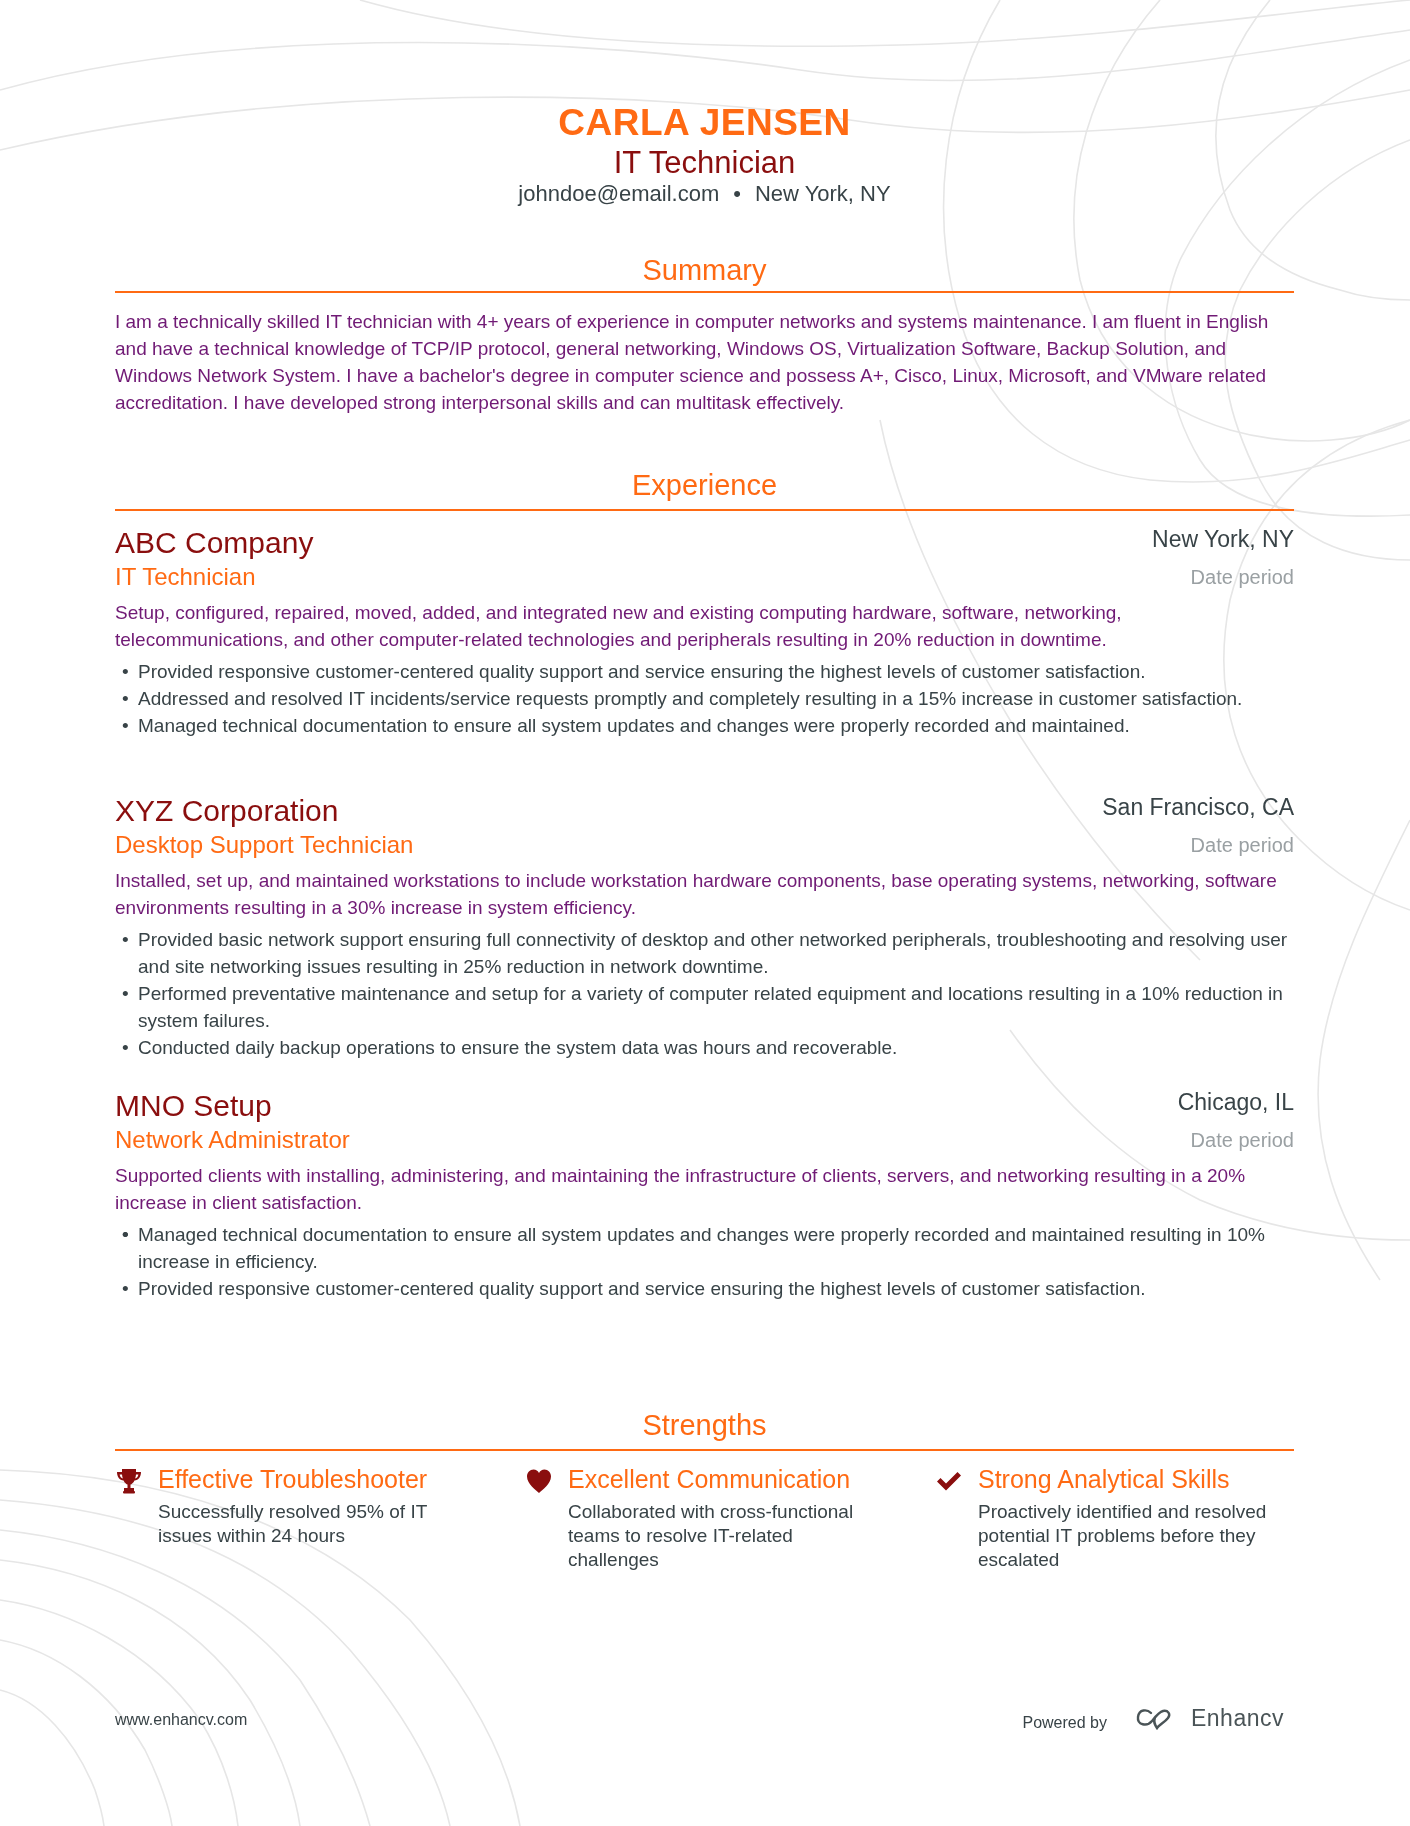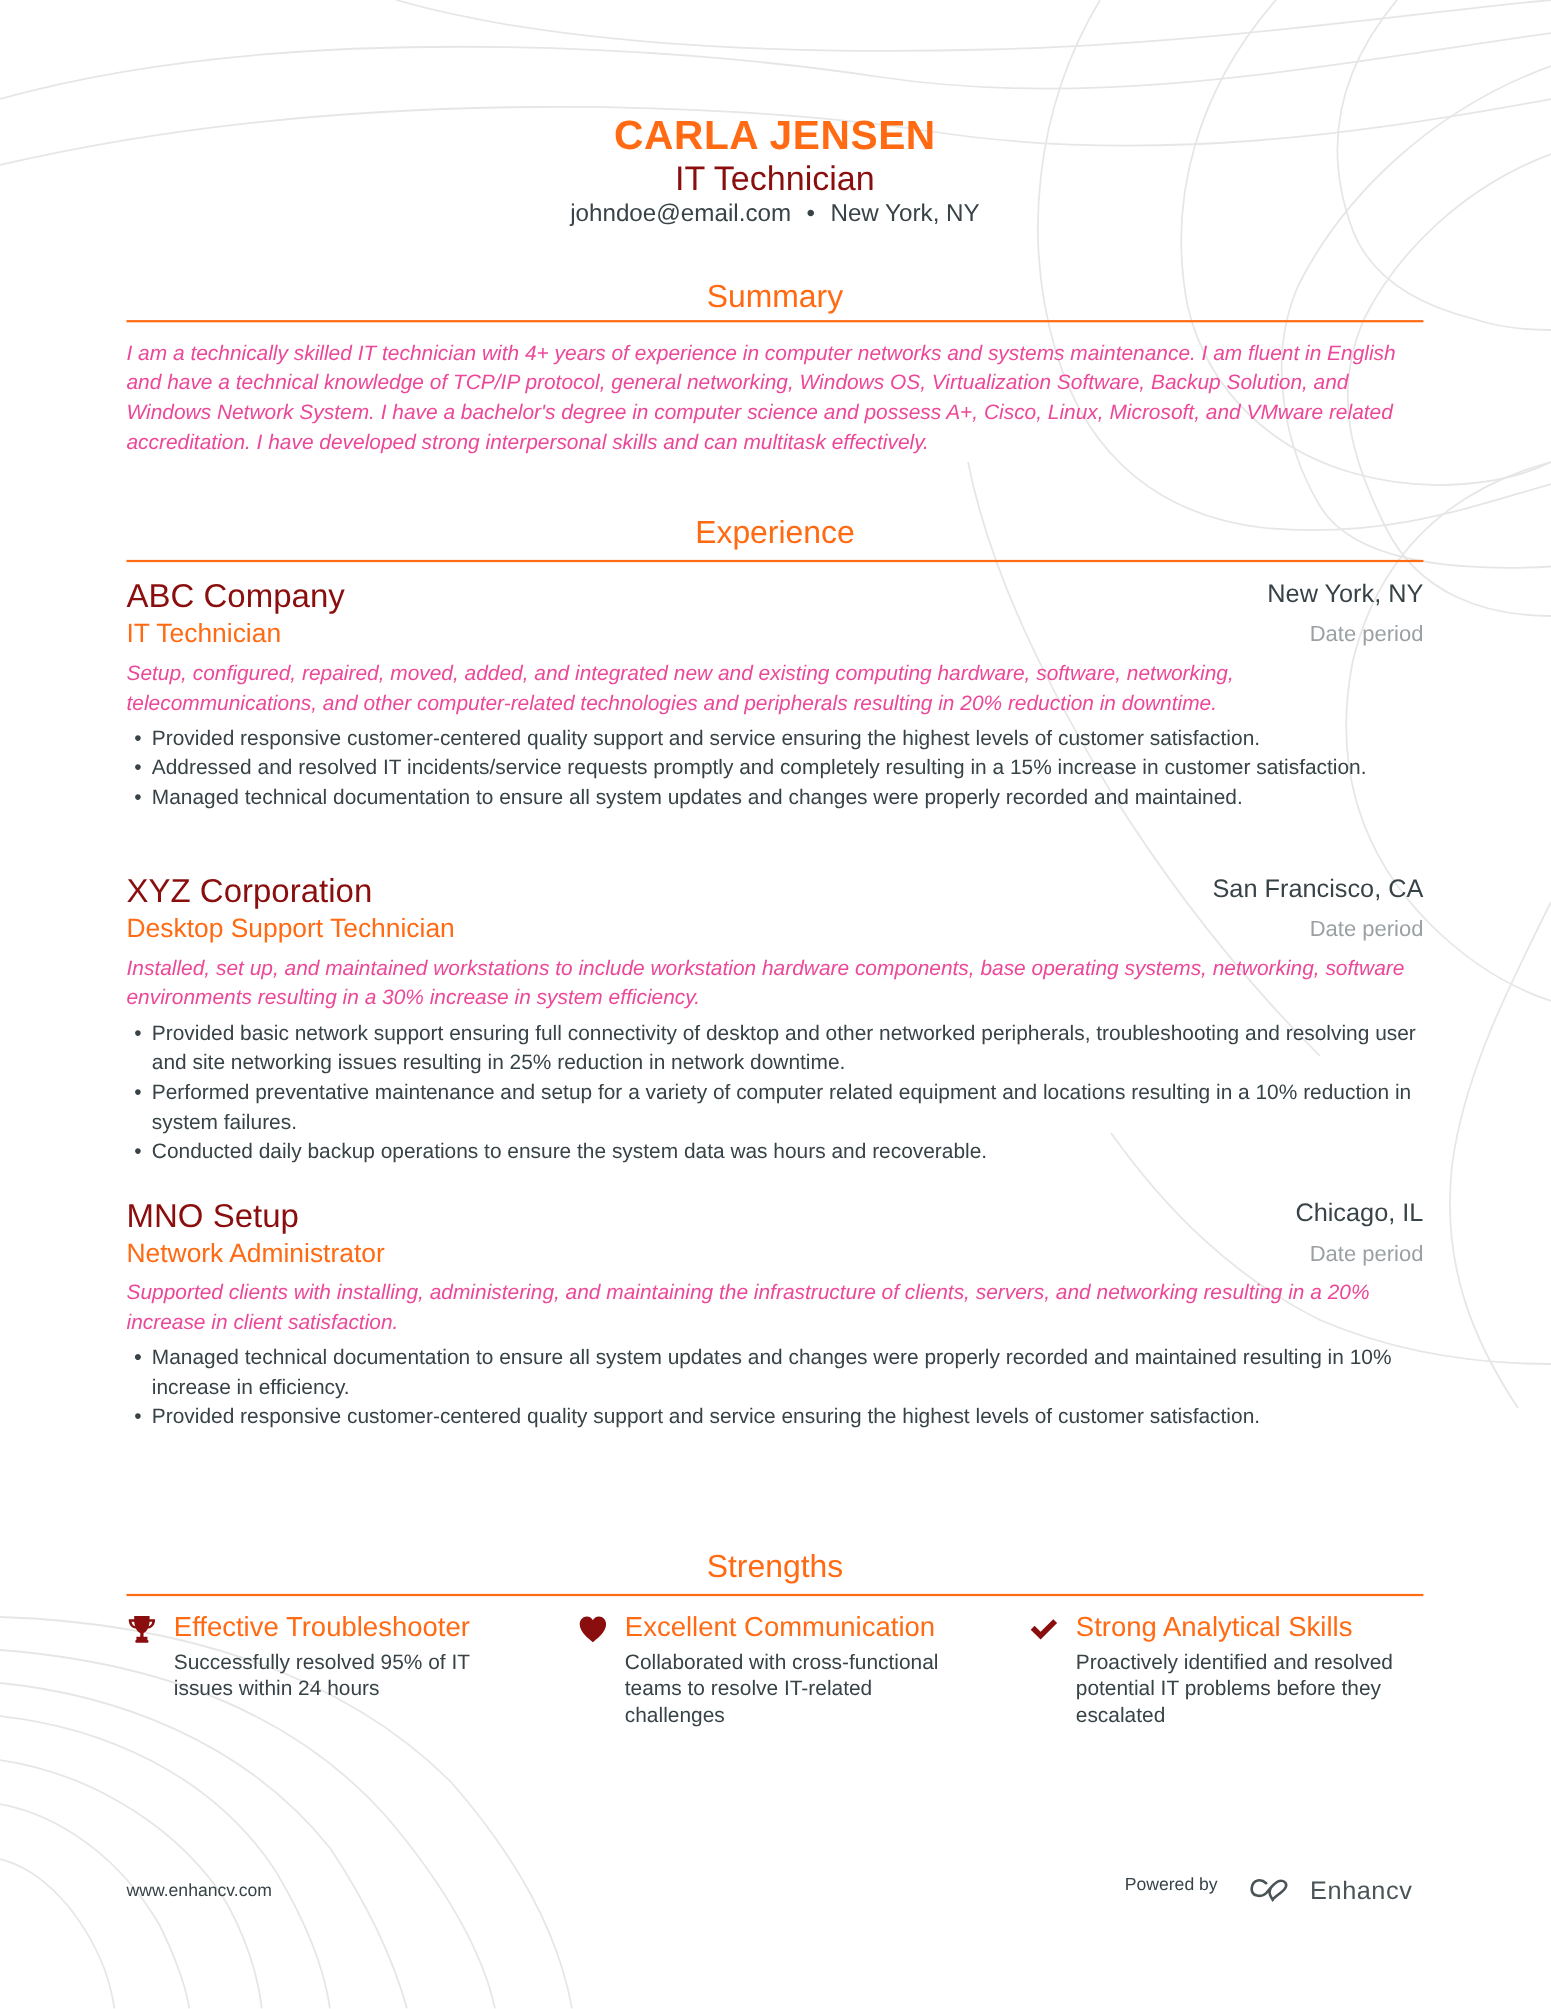--- a/index.html
+++ b/index.html
@@ -11,34 +11,34 @@
   }
   .bg { position: absolute; left: 0; top: 0; width: 1410px; height: 1826px; z-index: 0; pointer-events: none; }
   .page { position: absolute; left: 115px; top: 0; width: 1179px; z-index: 1; }
   .header { position: absolute; left: 0; width: 1179px; text-align: center; }
   .name { top: 100px; font-size: 37px; font-weight: 700; color: #ff6a13; letter-spacing: 0.5px; line-height: 46px; }
   .title { top: 143px; font-size: 31px; color: #8a0e0e; line-height: 40px; }
   .contact { top: 181px; font-size: 22px; color: #384347; line-height: 26px; }
   .contact .dot { margin: 0 14px; }
   .section-title { position: absolute; left: 0; width: 1179px; text-align: center; font-size: 29px; color: #ff6a13; line-height: 36px; }
   .rule { position: absolute; left: 0; width: 1179px; height: 2px; background: #ff6a13; }
-  .para { position: absolute; left: 0; width: 1179px; font-size: 19px; line-height: 27px; color: #ec4899; font-style: italic; }
+  .para { position: absolute; left: 0; width: 1179px; font-size: 19px; line-height: 27px; color: #701a75; }
   .job-company { position: absolute; left: 0; font-size: 30px; color: #8a0e0e; line-height: 36px; }
   .job-location { position: absolute; right: 0; font-size: 23px; color: #384347; line-height: 30px; text-align: right; }
   .job-role { position: absolute; left: 0; font-size: 24px; color: #ff6a13; line-height: 30px; }
   .job-date { position: absolute; right: 0; font-size: 20px; color: #9aa0a3; line-height: 30px; text-align: right; }
   .bullets { position: absolute; left: 0; width: 1179px; margin: 0; padding: 0; list-style: none; }
   .bullets li { position: relative; padding-left: 23px; font-size: 19px; line-height: 27px; color: #384347; }
   .bullets li .b { position: absolute; left: 7px; top: 0; }
   .strength { position: absolute; width: 370px; }
   .strength .icon { position: absolute; left: 0; top: 4px; width: 28px; height: 28px; }
   .strength .s-title { position: absolute; left: 43px; top: 0; font-size: 25px; color: #ff6a13; line-height: 32px; white-space: nowrap; }
   .strength .s-desc { position: absolute; left: 43px; top: 37px; width: 300px; font-size: 19px; line-height: 24px; color: #384347; }
   .footer-left { position: absolute; left: 115px; top: 1711px; font-size: 16px; color: #384347; z-index: 1; }
-  .footer-right { position: absolute; right: 126px; top: 1705px; z-index: 1; display: flex; align-items: flex-start; }
+  .footer-right { position: absolute; right: 126px; top: 1705px; z-index: 1; display: flex; align-items: flex-end; }
   .footer-right .powered { font-size: 16px; color: #384347; margin-right: 28px; }
   .footer-right .brand { font-size: 23px; color: #4a5457; margin-left: 10px; letter-spacing: 0.5px; }
 </style>
 </head>
 <body>
 
 <svg class="bg" viewBox="0 0 1410 1826" fill="none" stroke="#e6e6e6" stroke-width="1.6">
   <path d="M0 90 C250 20 600 40 800 70 C1000 100 1200 60 1410 30"></path>
   <path d="M0 150 C300 80 650 90 850 120 C1050 150 1250 120 1410 90"></path>
   <path d="M360 0 C500 40 700 50 900 45 C1100 40 1300 10 1410 0"></path>

